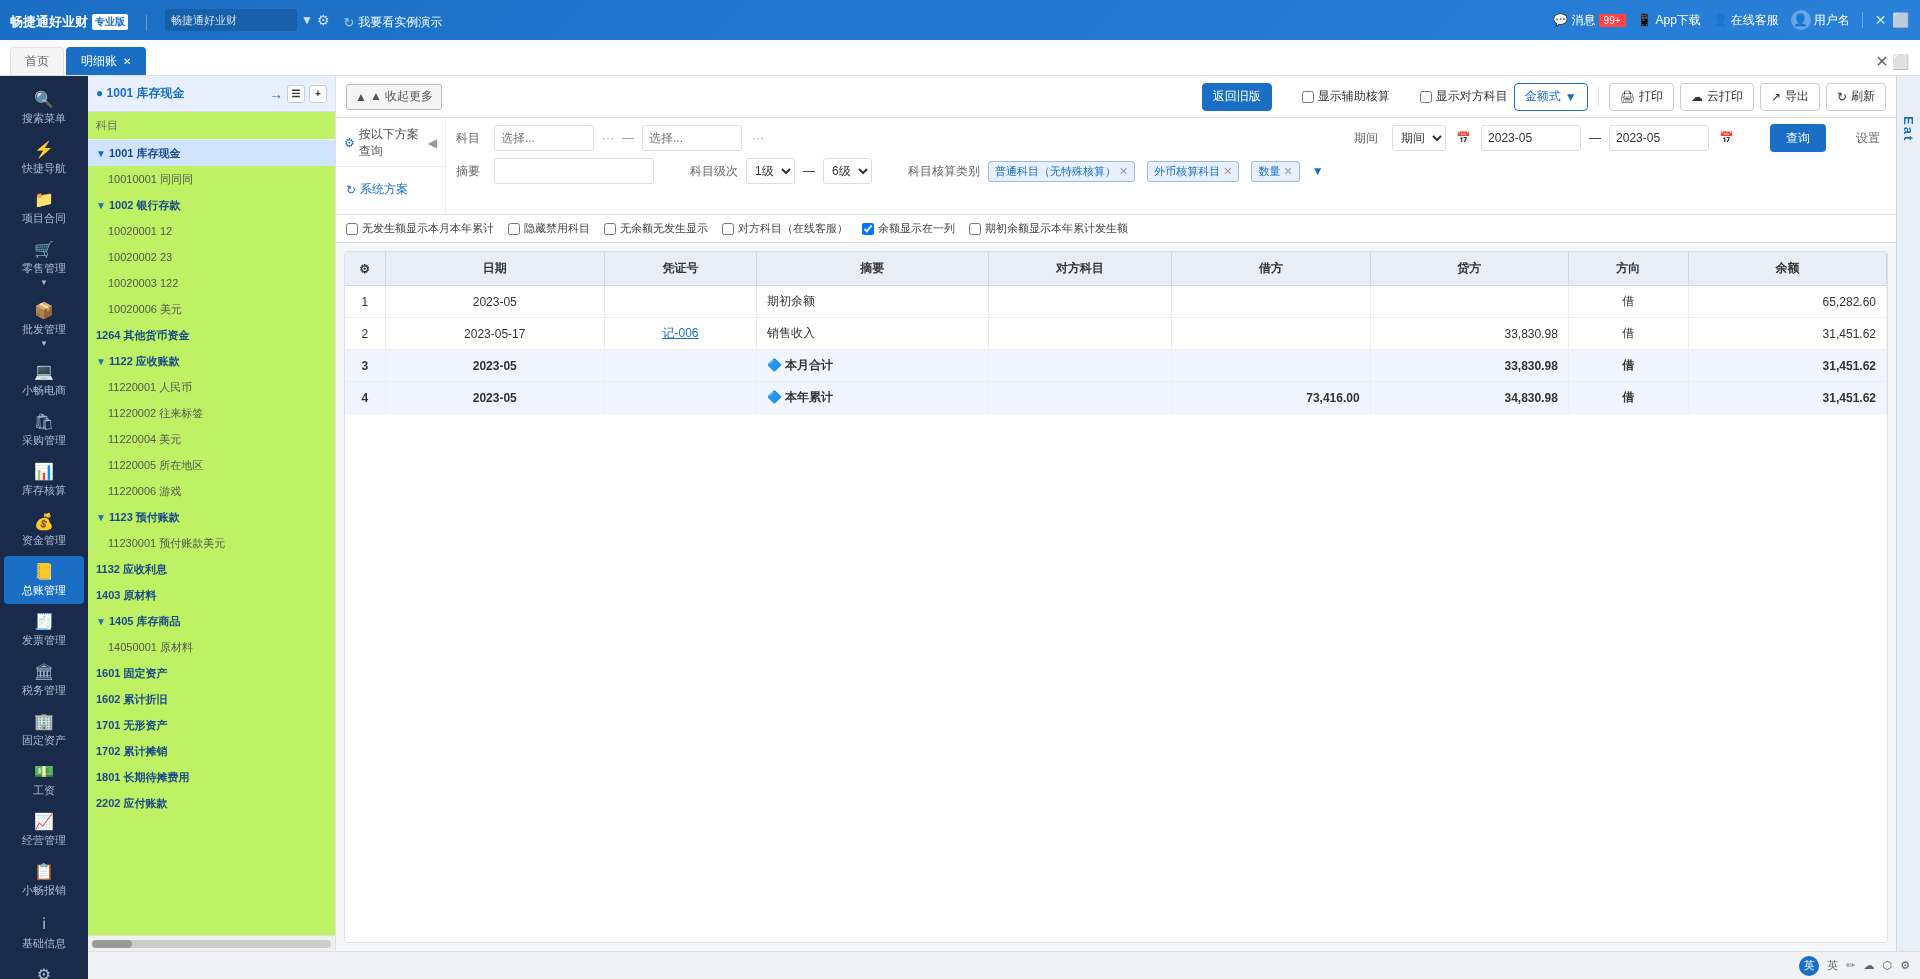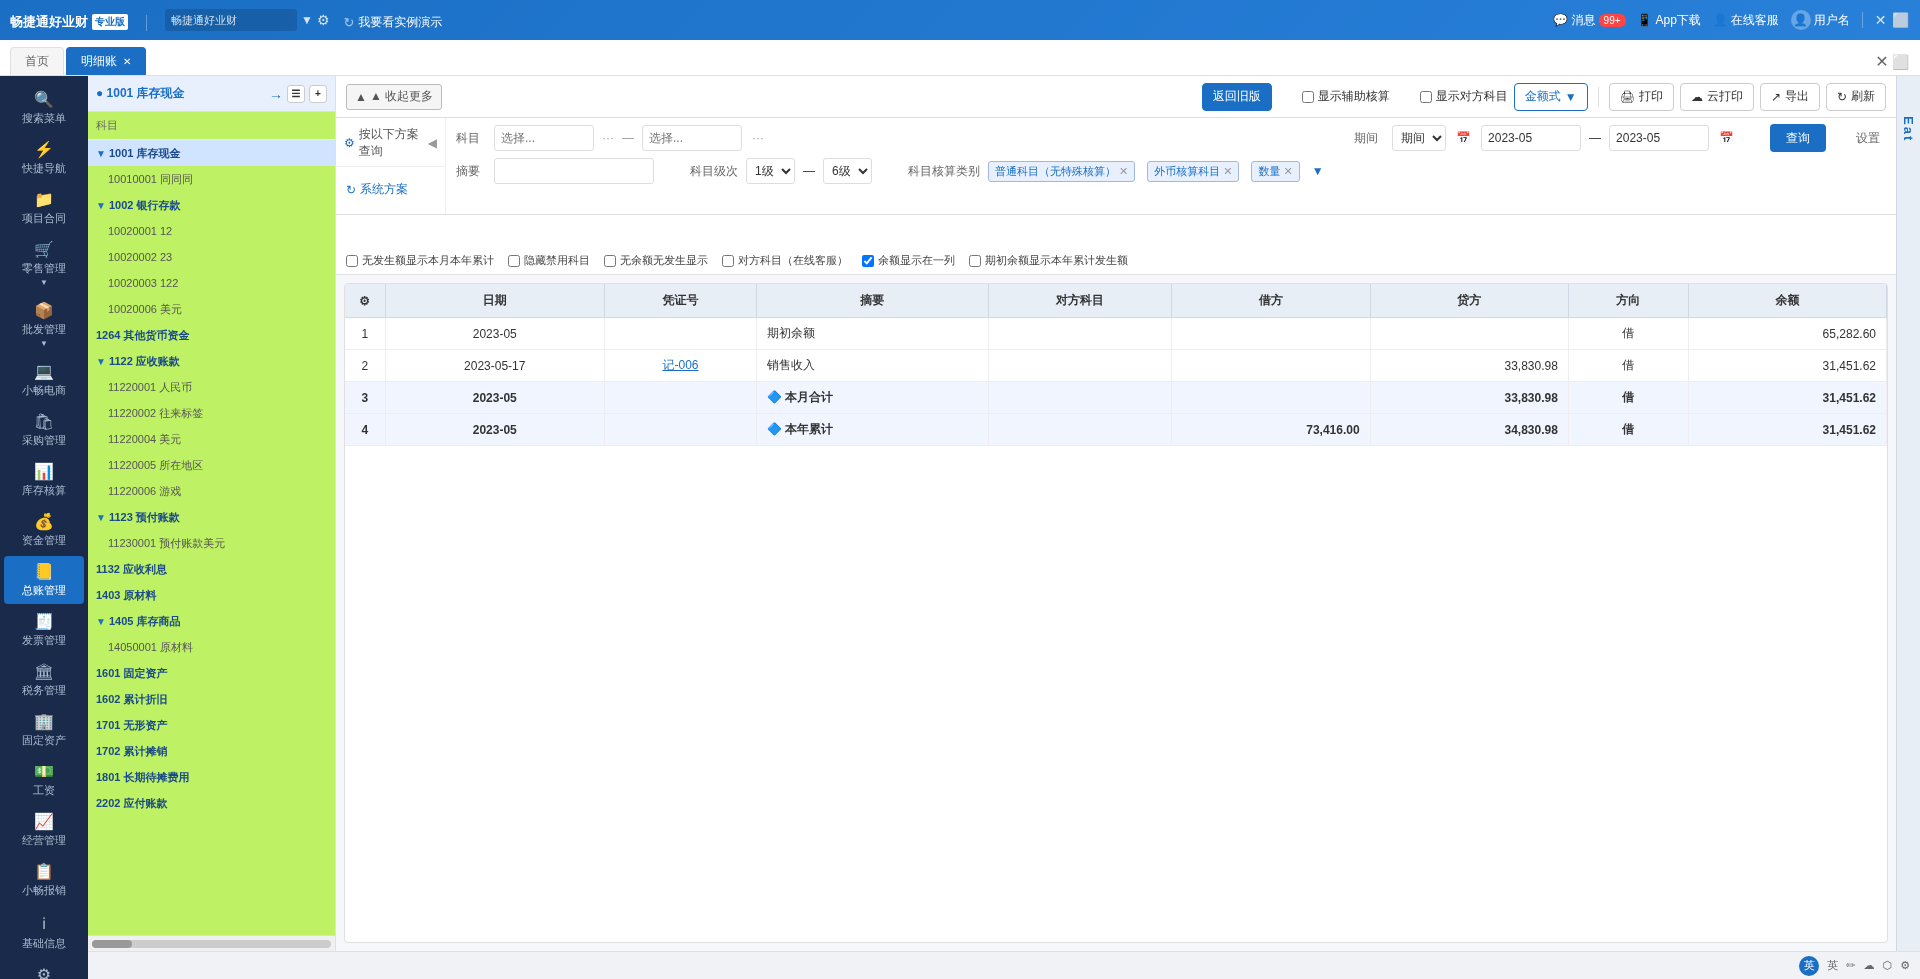--- a/index.html
+++ b/index.html
@@ -13,21 +13,21 @@
       align-items: center;
       padding: 0 10px;
       color: white;
       justify-content: space-between;
     }
     .top-bar-left { display: flex; align-items: flex-end; gap: 14px; }
     .top-bar-logo { font-size: 13px; font-weight: bold; color: #fff; display: flex; align-items: center; gap: 4px; }
     .top-bar-logo .edition { font-size: 10px; background: #fff; color: #1a6fc4; padding: 1px 3px; border-radius: 2px; }
     .demo-link { color: #fff; display: flex; align-items: center; gap: 4px; cursor: pointer; }
     .top-bar-right { display: flex; align-items: center; gap: 12px; font-size: 12px; color: #fff; }
-    .top-bar-right .badge { background: #ff4444; color: #fff; border-radius: 6px; padding: 1px 5px; font-size: 10px; }
+    .top-bar-right .badge { background: #ff4444; color: #fff; border-radius: 0; padding: 1px 5px; font-size: 10px; }
     .top-bar-right .icon-btn { display: flex; align-items: center; gap: 3px; cursor: pointer; color: #fff; }
     .window-controls { display: flex; gap: 6px; }
 
     
     .tab-bar {
       height: 36px;
       background: #fff;
       display: flex;
       align-items: flex-end;
       padding: 0 10px;
@@ -209,21 +209,21 @@
     
     .checkboxes-row {
       background: #fff;
       border-bottom: 1px solid #e0e0e0;
       padding: 6px 10px;
       display: flex;
       align-items: center;
       gap: 14px;
       flex-wrap: wrap;
     }
-    .check-item { display: flex; align-items: center; gap: 4px; font-size: 11px; color: #444; margin-top: 32px; }
+    .check-item { display: flex; align-items: center; gap: 4px; font-size: 11px; color: #444; }
     .check-item input[type=checkbox] { width: 12px; height: 12px; }
 
     
     .data-table-wrap {
       flex: 1;
       overflow: auto;
       background: #fff;
       margin: 8px;
       border: 1px solid #e0e0e0;
       border-radius: 4px;

